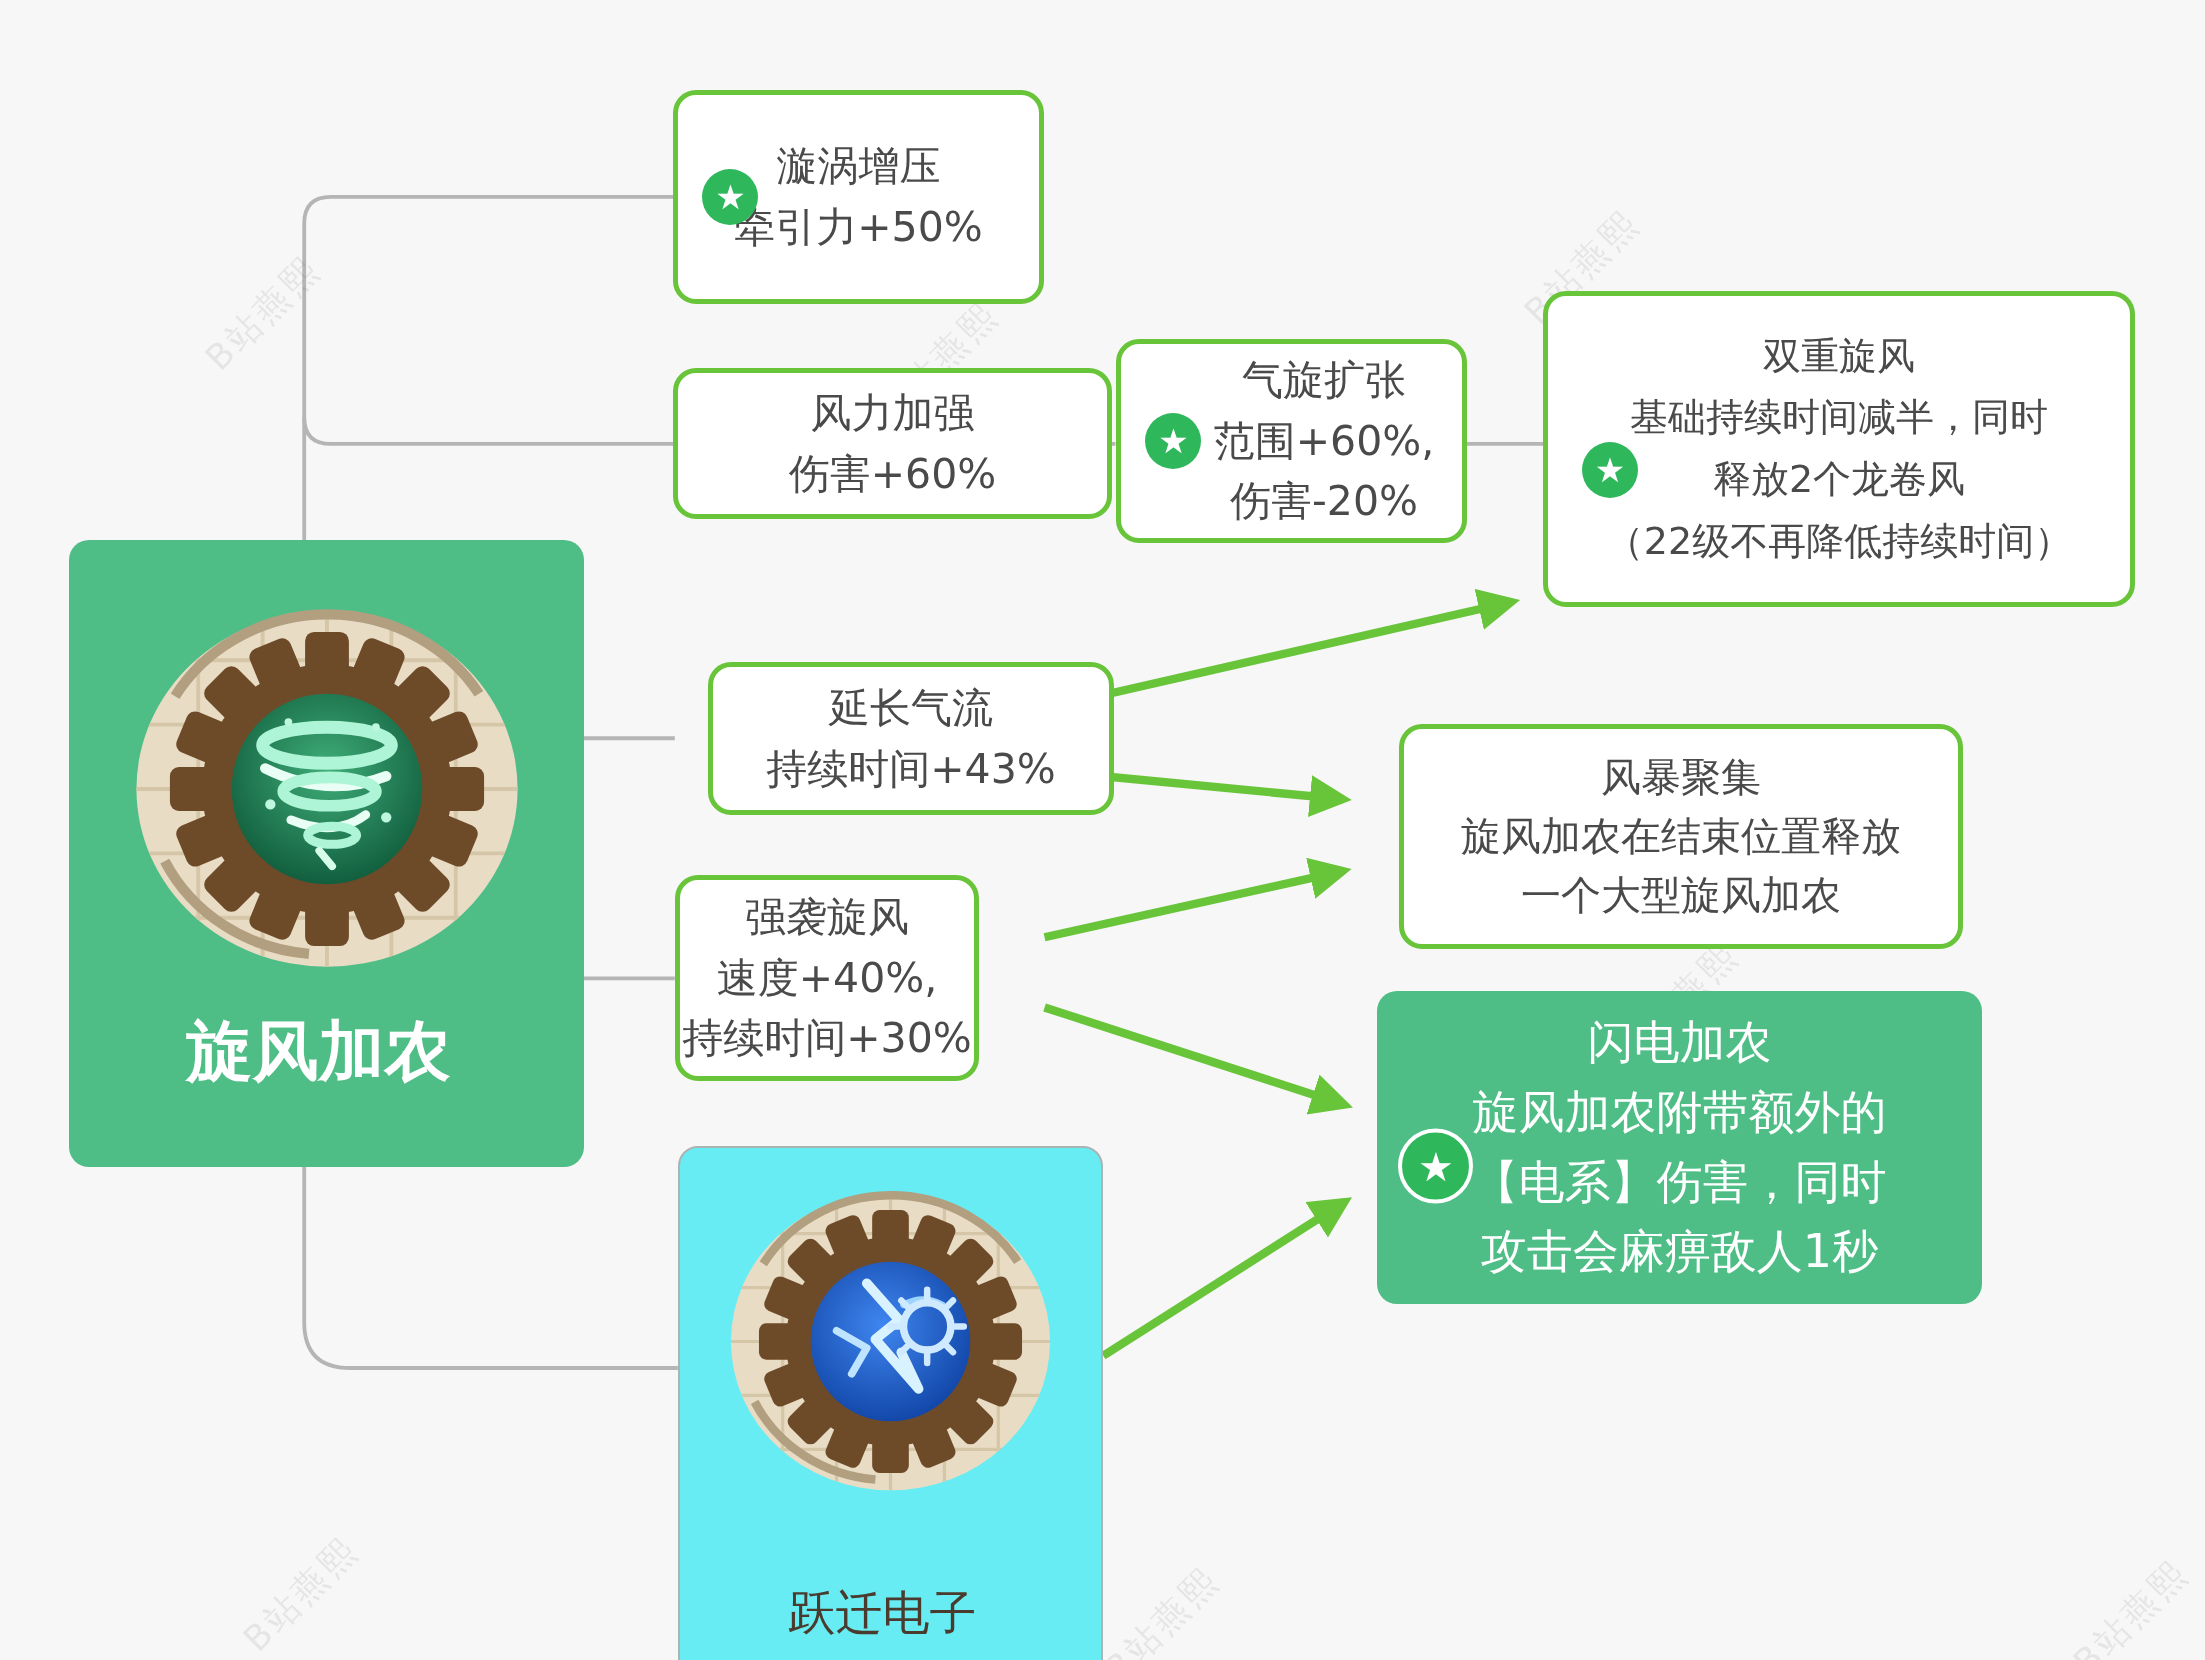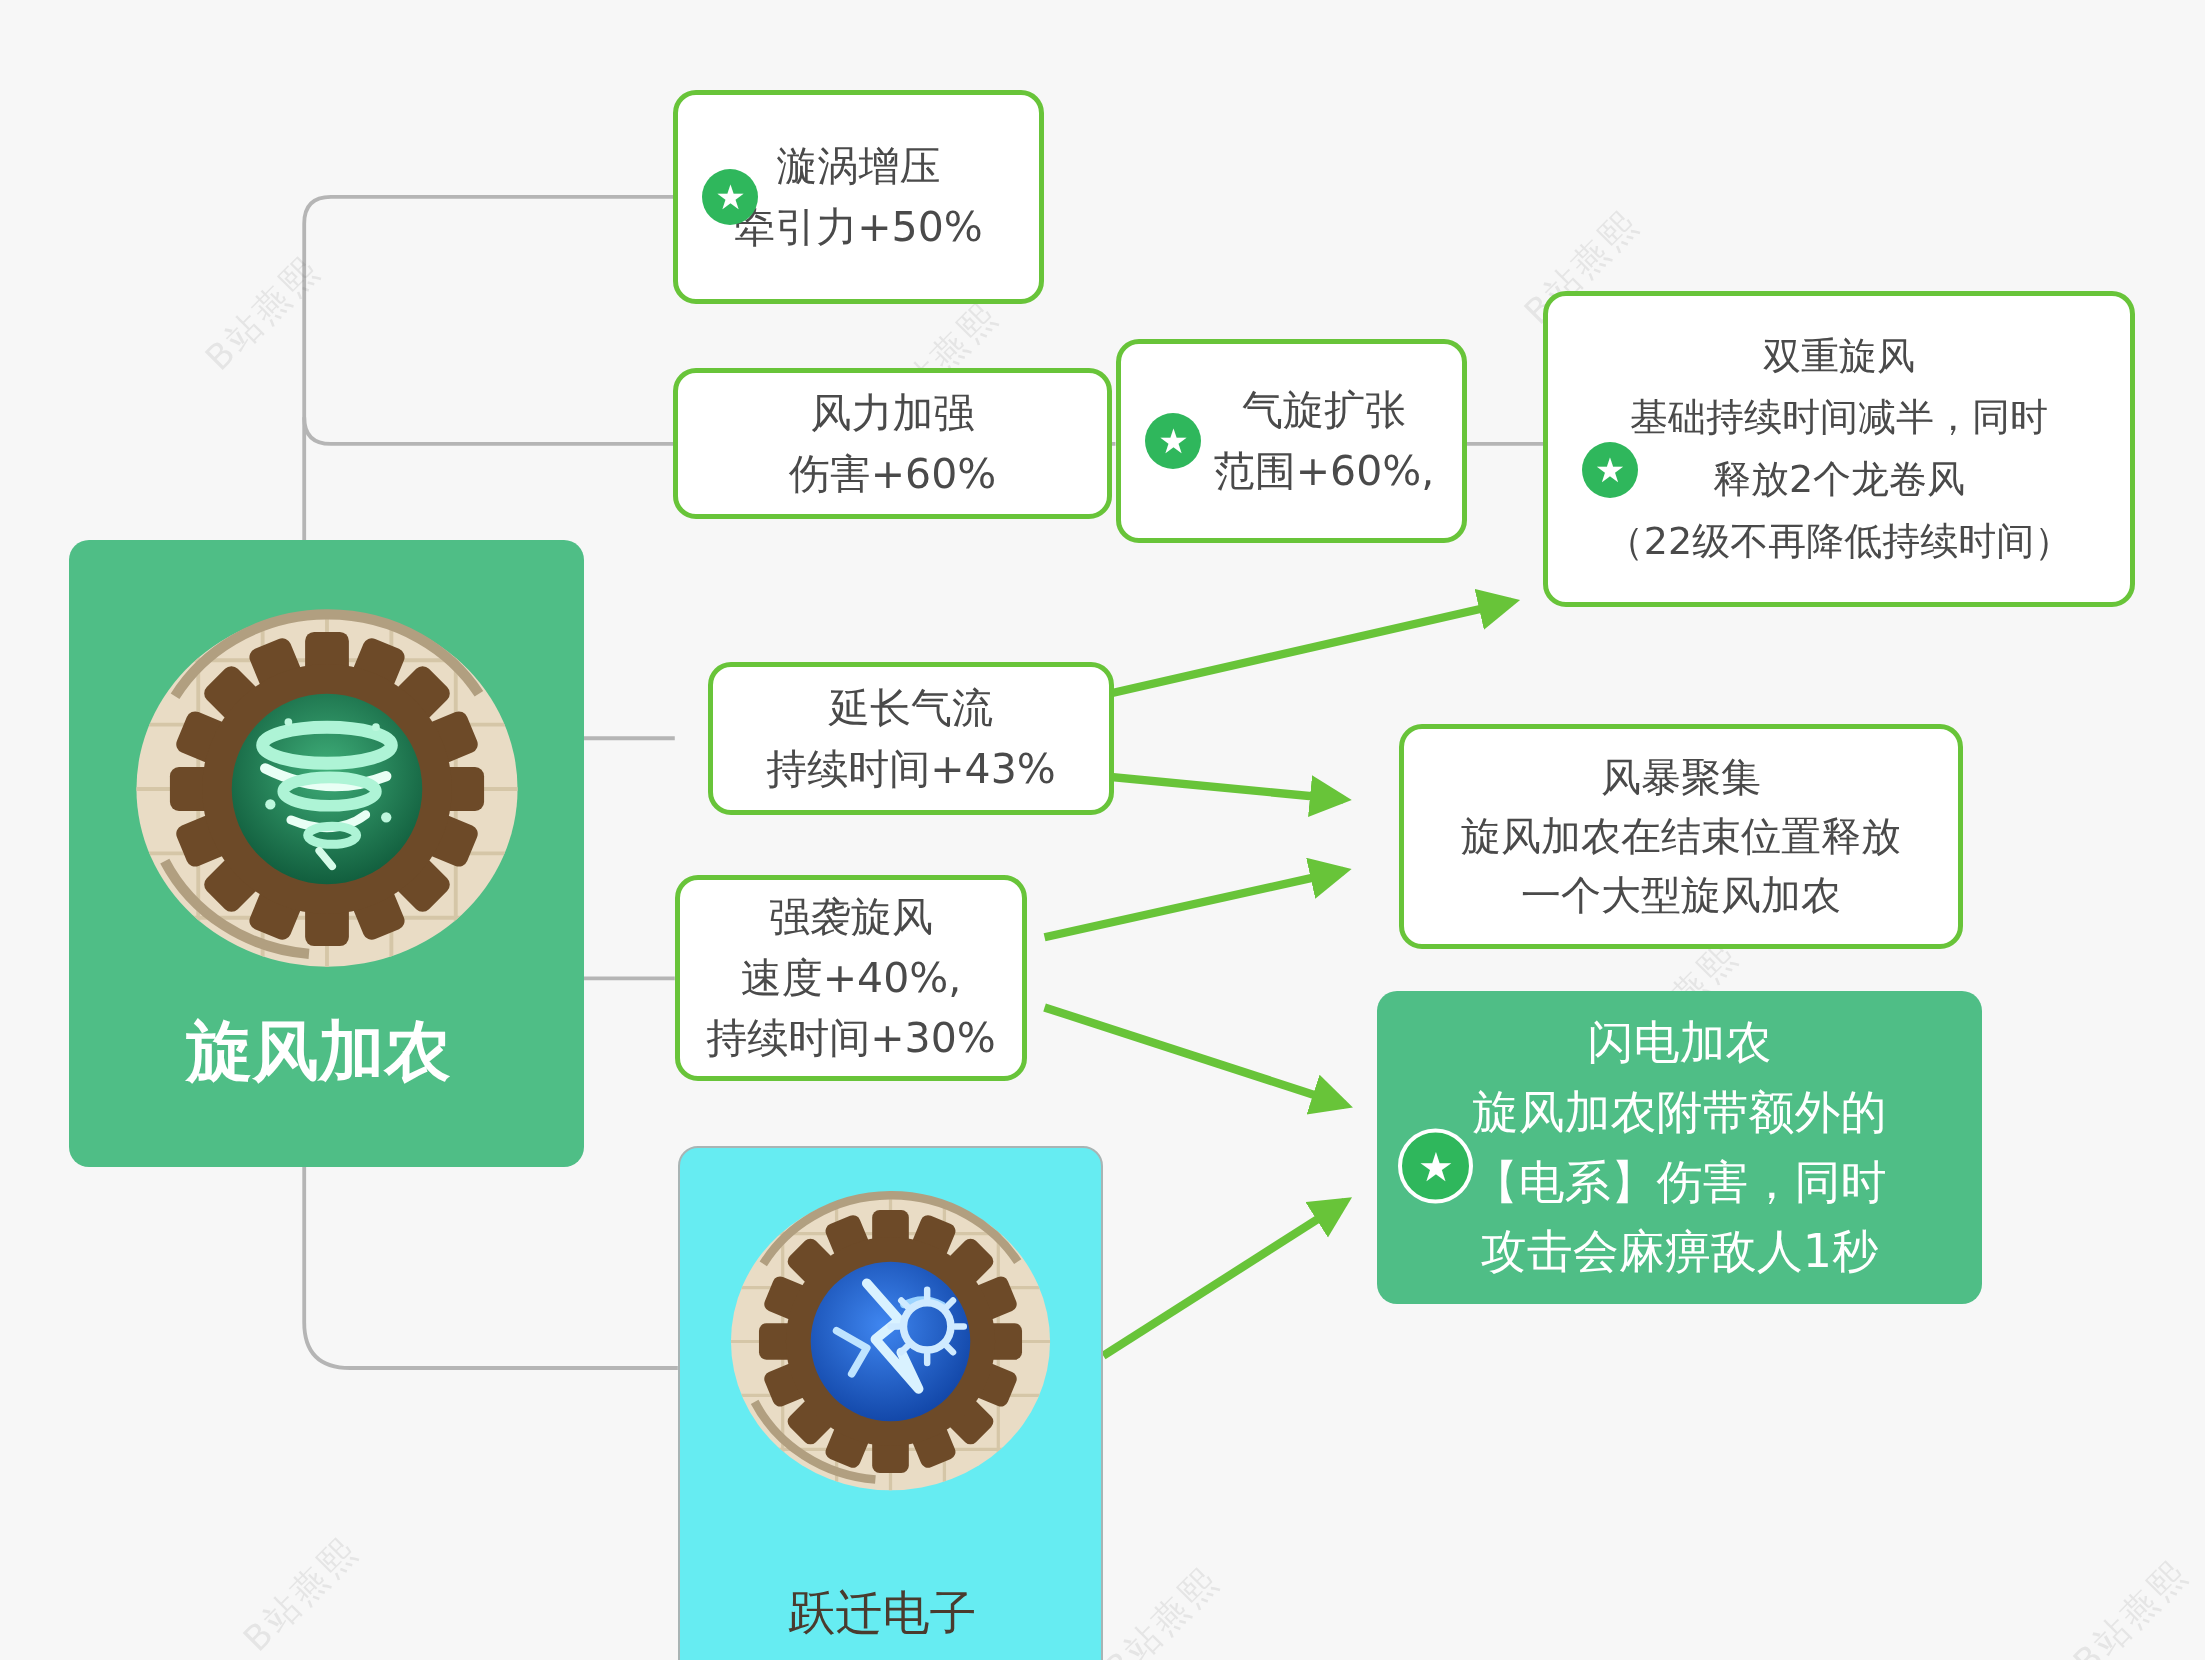--- a/index.html
+++ b/index.html
@@ -235,20 +235,21 @@
   </div>
 </div>
 
 <div class="node starpad" style="left:1116px;top:339px;width:351px;height:204px;">
   <span class="star">
       <i>★</i>
     </span>
   <div class="txt">
     <div>气旋扩张</div>
     <div>范围+60%,</div>
+    <div>伤害-20%</div>
   </div>
 </div>
 
 <div class="node big" style="left:1543px;top:291px;width:592px;height:316px;">
   <span class="star mid57" style="left:34px;">
       <i>★</i>
     </span>
   <div class="txt">
     <div>双重旋风</div>
     <div>基础持续时间减半，同时</div>
@@ -265,21 +266,21 @@
 </div>
 
 <div class="node" style="left:1375px;top:724px;width:564px;height:225px;font-size:40px;margin-left:24px;">
   <div class="txt">
     <div>风暴聚集</div>
     <div>旋风加农在结束位置释放</div>
     <div>一个大型旋风加农</div>
   </div>
 </div>
 
-<div class="node" style="left:675px;top:875px;width:352px;height:206px;">
+<div class="node" style="left:675px;top:875px;width:304px;height:206px;">
   <div class="txt">
     <div>强袭旋风</div>
     <div>速度+40%,</div>
     <div>持续时间+30%</div>
   </div>
 </div>
 
 <div class="node highlight" style="left:1377px;top:991px;width:605px;height:313px;">
   <span class="star">
       <i>★</i>

